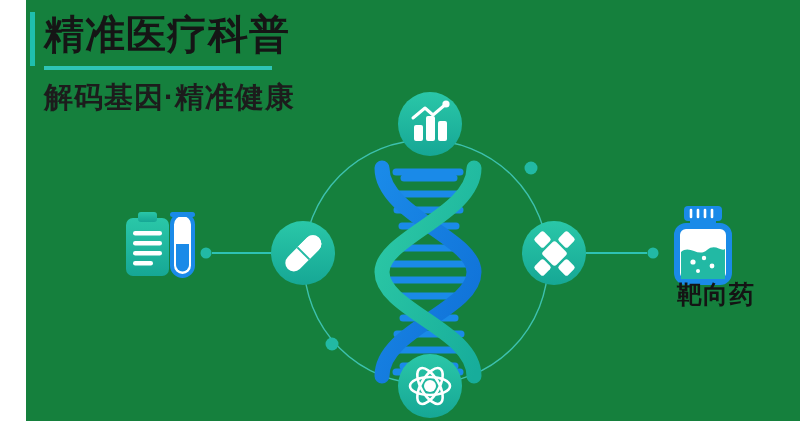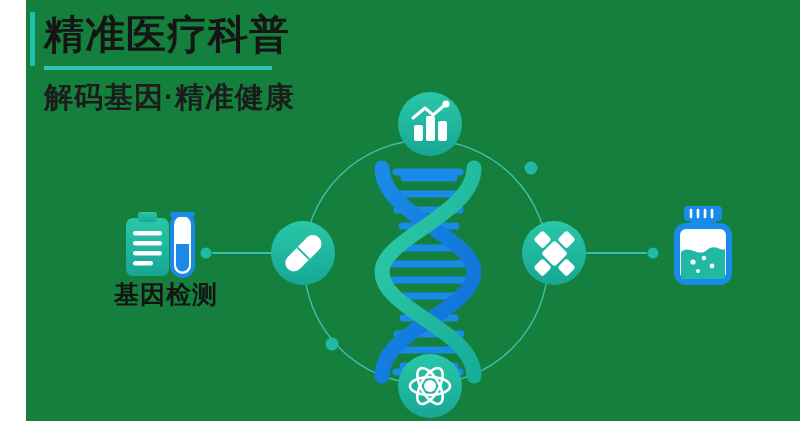--- a/index.html
+++ b/index.html
@@ -245,16 +245,16 @@
 
       <circle cx="667" cy="262" r="2.6" fill="#ffffff"></circle>
       <circle cx="678" cy="258" r="2.2" fill="#ffffff"></circle>
       <circle cx="686" cy="266" r="2.4" fill="#ffffff"></circle>
       <circle cx="672" cy="271" r="2.0" fill="#ffffff"></circle>
     </g>
 
   </svg>
   </div>
 
-  <div class="side-label" id="label-left">基因检测</div>
-
+
+  <div class="side-label" id="label-right">靶向药</div>
 
 </div>
 
 </body></html>

